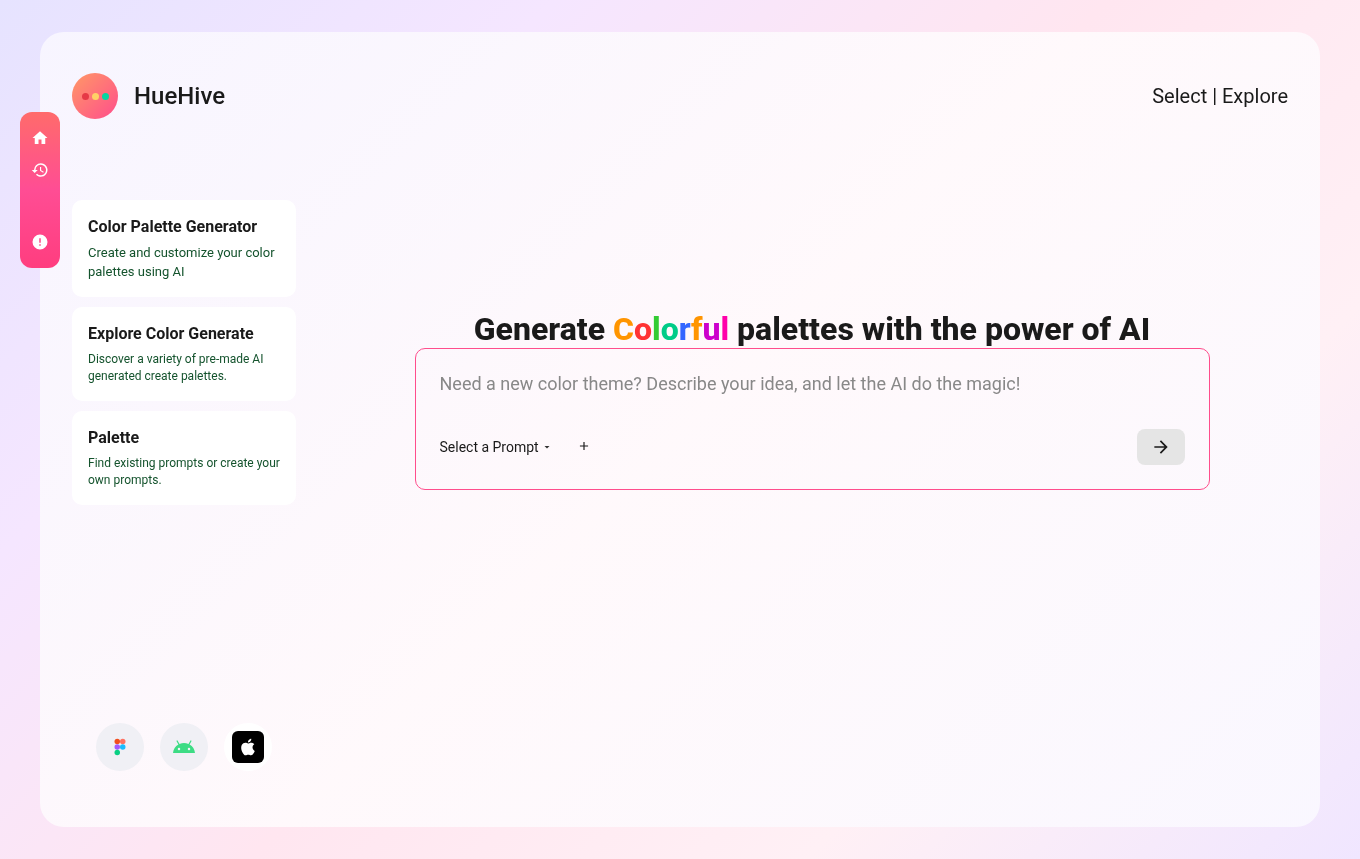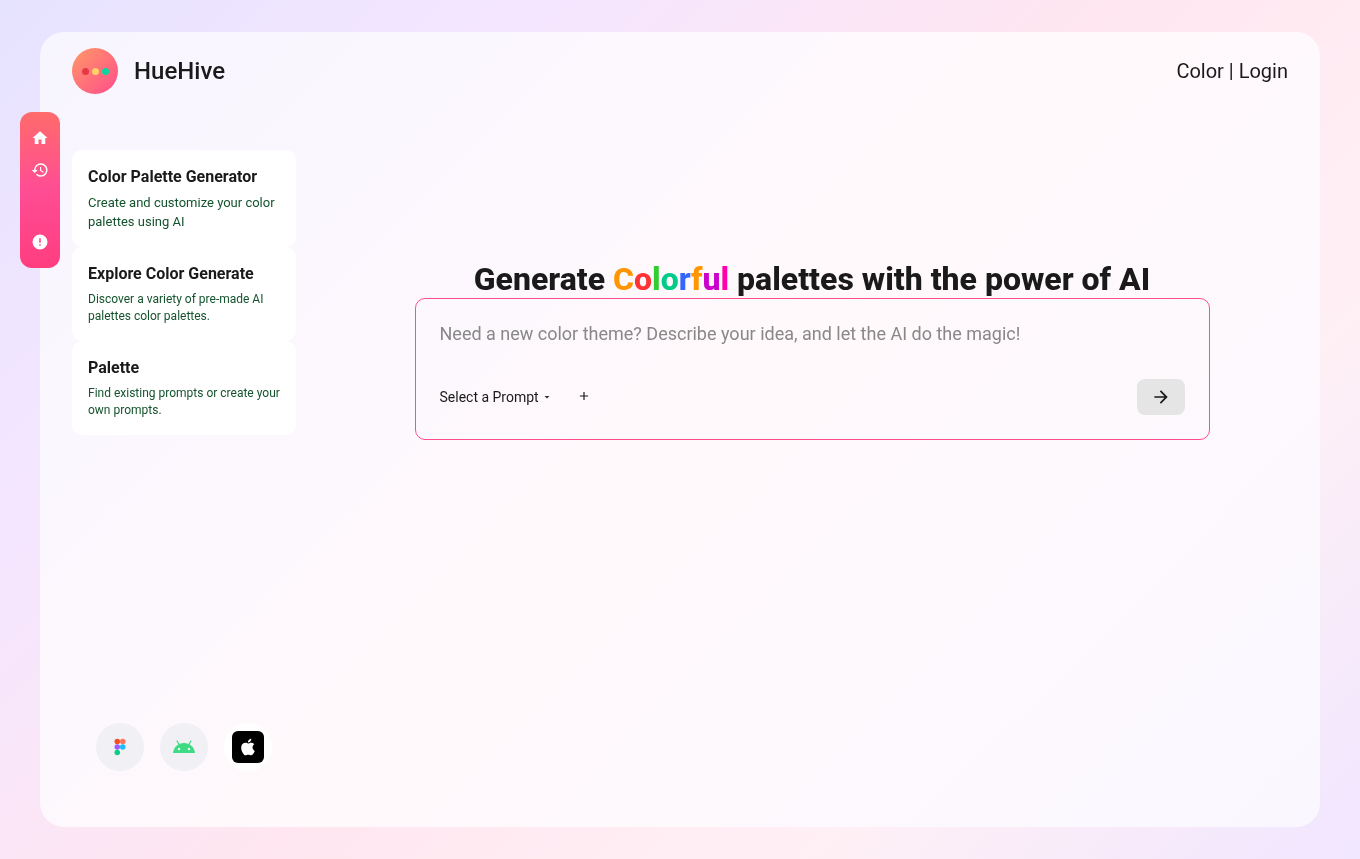--- a/index.html
+++ b/index.html
@@ -45,21 +45,21 @@
       align-items: center;
       justify-content: center;
       cursor: pointer;
     }
     .floating-sidebar-icon svg { fill: white; }
     .floating-sidebar-spacer { height: 28px; }
     .header {
       display: flex;
       justify-content: space-between;
       align-items: center;
-      padding: 16px 32px;
+      padding: 41px 32px;
     }
     .logo-area {
       display: flex;
       align-items: center;
       gap: 16px;
     }
     .logo-circle {
       width: 46px;
       height: 46px;
       border-radius: 50%;
@@ -75,20 +75,21 @@
     .auth-links a { color: #1a1a1a; text-decoration: none; cursor: pointer; }
     .content-area {
       display: flex;
       padding: 0 32px;
       gap: 40px;
     }
     .left-panel {
       width: 224px;
       display: flex;
       flex-direction: column;
+      gap: 10px;
       margin-top: 40px;
     }
     .option-card {
       background: white;
       border-radius: 10px;
       padding: 16px;
       cursor: pointer;
     }
     .option-title {
       font-size: 16px;
@@ -227,33 +228,33 @@
   <div class="header">
     <div class="logo-area">
       <div class="logo-circle" id="logo-circle">
           <div class="logo-dot" style="background: rgb(230, 57, 70);"></div>
           <div class="logo-dot" style="background: rgb(255, 209, 102);"></div>
           <div class="logo-dot" style="background: rgb(6, 214, 160);"></div>
         </div>
       <div class="app-title">HueHive</div>
     </div>
     <div class="auth-links">
-      <a>Color</a><span> | </span><a>Login</a>
+      <a>Select</a><span> | </span><a>Explore</a>
     </div>
   </div>
 
   <div class="content-area">
     <div class="left-panel" id="left-panel">
         <div class="option-card">
           <div class="option-title">Color Palette Generator</div>
           <div class="option-desc ">Create and customize your color palettes using AI</div>
         </div>
         <div class="option-card">
           <div class="option-title">Explore Color Generate</div>
-          <div class="option-desc small">Discover a variety of pre-made AI palettes color palettes.</div>
+          <div class="option-desc small">Discover a variety of pre-made AI generated create palettes.</div>
         </div>
         <div class="option-card">
           <div class="option-title">Palette</div>
           <div class="option-desc small">Find existing prompts or create your own prompts.</div>
         </div>
       </div>
 
     <div class="center-panel">
       <div class="headline">
         <span>Generate </span><span class="colorful-word" id="colorful-word"><span style="color: rgb(255, 149, 0);">C</span><span style="color: rgb(255, 51, 51);">o</span><span style="color: rgb(51, 204, 51);">l</span><span style="color: rgb(0, 204, 136);">o</span><span style="color: rgb(51, 102, 255);">r</span><span style="color: rgb(255, 149, 0);">f</span><span style="color: rgb(204, 0, 204);">u</span><span style="color: rgb(255, 0, 170);">l</span></span><span> palettes with the power of AI</span>

